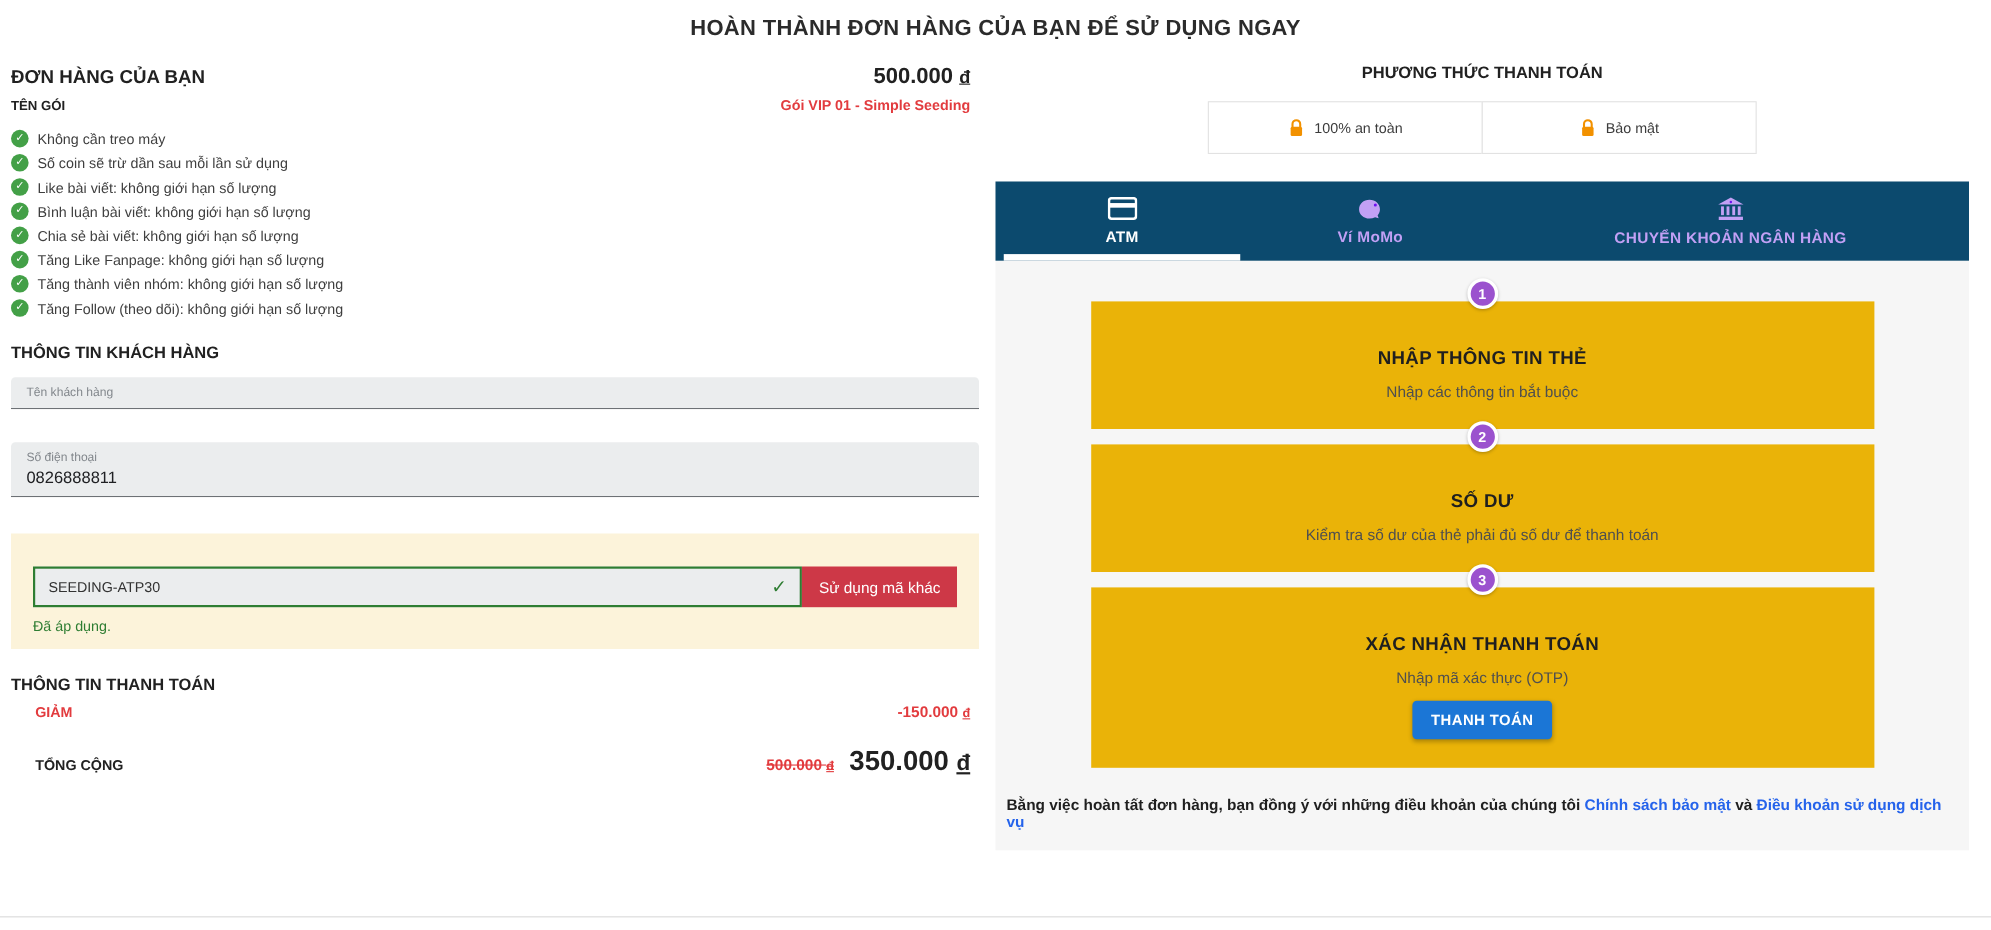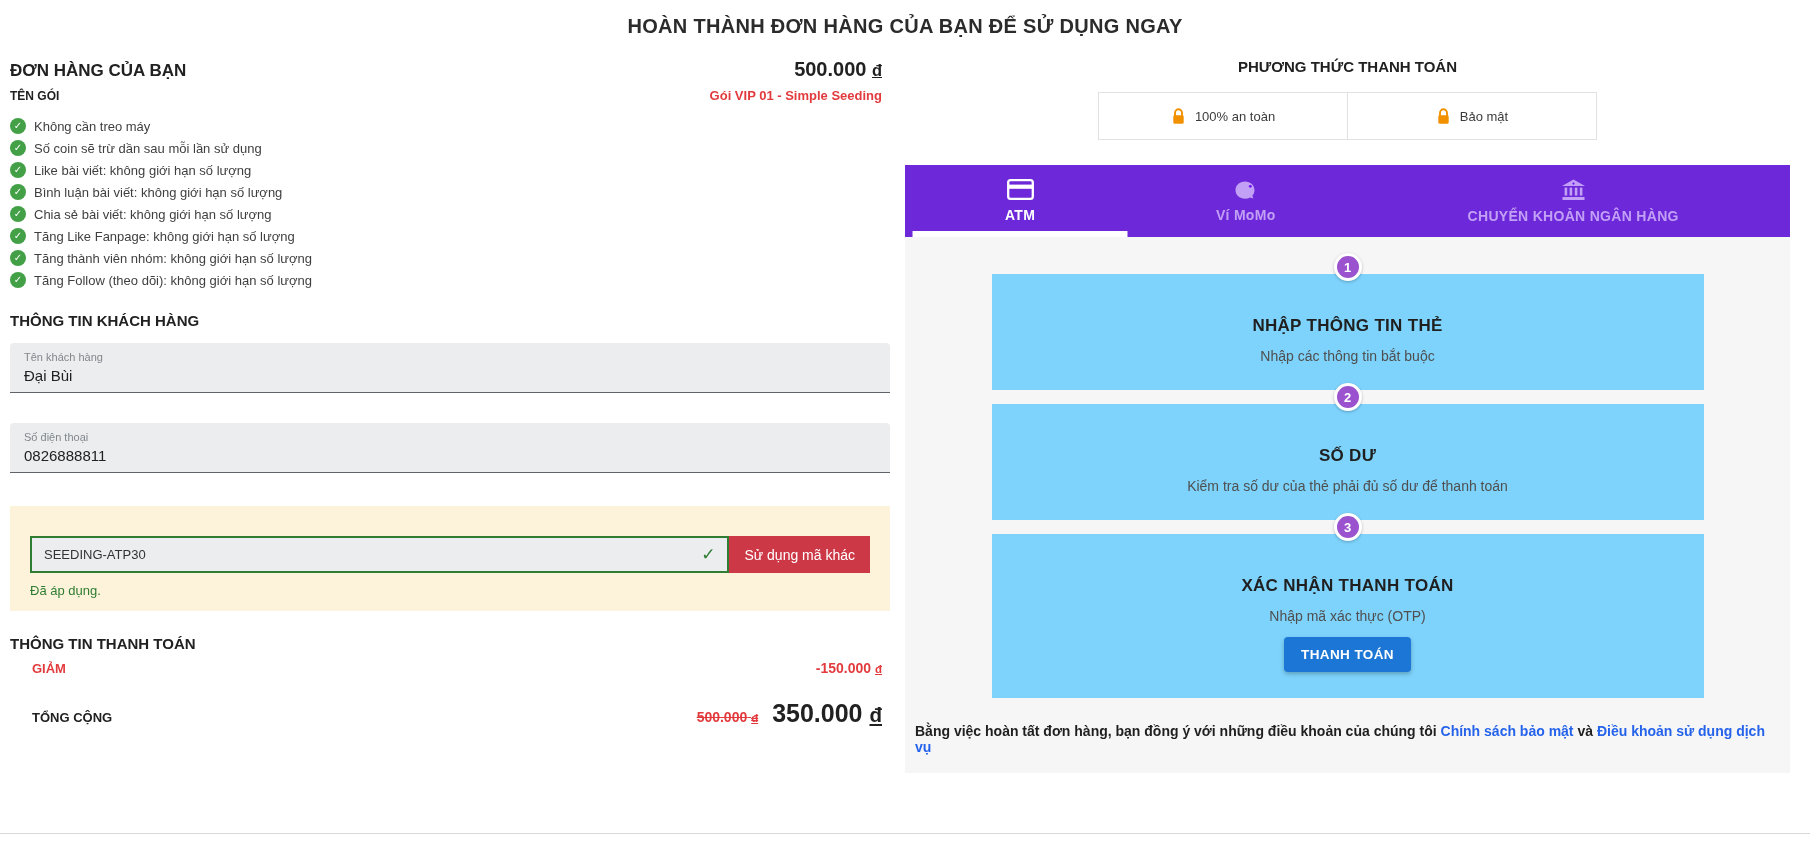--- a/index.html
+++ b/index.html
@@ -66,37 +66,37 @@
 
   .pm-header { display:flex; justify-content:space-between; align-items:center;flex-direction:column; }
   .pm-heading { font-size:15px; font-weight:bold; }
   .badges { display:flex;margin-top:17px; }
   .badge { width:250px; height:48px; border:1px solid #e2e2e2; display:flex; align-items:center;
            justify-content:center; gap:9px; font-size:13px; color:#3c3c3c; background:#fff; }
   .badge + .badge { margin-left:-1px; }
 
   .panel { margin-top:25px; background:#f6f6f6; height:608px; display:flex; flex-direction:column; }
 
-  .tabbar { background:#6d28d9; height:72px; display:flex; flex:none; }
+  .tabbar { background:#0c4a6e; height:72px; display:flex; flex:none; }
   .tab { display:flex; flex-direction:column; align-items:center; justify-content:center; gap:7px;
          font-size:14px; font-weight:bold; letter-spacing:.3px; color:#c2a0f5; cursor:pointer;
          position:relative; }
   .tab.active { color:#fff; }
   .tab-atm { width:26%; } .tab-momo { width:25%; } .tab-bank { width:49%; }
   .tab-underline { position:absolute; bottom:0; left:50%; transform:translateX(-50%);
                    width:215px; height:6px; background:#fff; }
   .tab svg { display:block; }
 
   .steps { flex:1; display:flex; flex-direction:column; align-items:center; padding-top:16px; }
   .step-circle { width:28px; height:28px; border-radius:50%; background:#9b52ce; color:#fff;
                  border:3px solid #fff; box-shadow:0 1px 3px rgba(0,0,0,.25); font-size:13px;
                  font-weight:bold; display:flex; align-items:center; justify-content:center;
                  z-index:2; margin:-7px 0; flex:none; }
   .step-circle:first-child { margin-top:0; }
-  .step-box { width:712px; background:#7dd3fc; text-align:center; padding:42px 24px 26px; }
+  .step-box { width:712px; background:#eab308; text-align:center; padding:42px 24px 26px; }
   .step-title { font-size:17px; font-weight:bold; letter-spacing:.3px; color:#1f1f1f; }
   .step-subtitle { margin-top:12px; font-size:14px; color:#4f4f4f; }
   .pay-btn { margin-top:13px; background:#1b76d6; color:#fff; border:none; border-radius:4px;
              font-size:13.5px; font-weight:bold; letter-spacing:.4px; padding:10px 17px;
              cursor:pointer; box-shadow:0 2px 4px rgba(0,0,0,.25); font-family:inherit; }
 
   .disclaimer { margin-top:auto; padding:14px 10px 18px; font-size:14px; font-weight:600;
                 color:#1f1f1f; }
   .disclaimer a { color:#2563eb; text-decoration:none; font-weight:bold; cursor:pointer; }
 </style>
@@ -154,21 +154,20 @@
       <li class="feature">
           <span class="check-circle">✓</span>
           <span>Tăng Follow (theo dõi): không giới hạn số lượng</span>
         </li>
     </ul>
 
     <div class="section-heading">THÔNG TIN KHÁCH HÀNG</div>
 
     <div class="field">
       <div class="field-label">Tên khách hàng</div>
-      <div class="field-value">Đại Bùi</div>
     </div>
 
     <div class="field">
       <div class="field-label">Số điện thoại</div>
       <div class="field-value">0826888811</div>
     </div>
 
     <div class="coupon-box">
       <div class="coupon-row">
         <div class="coupon-input">

